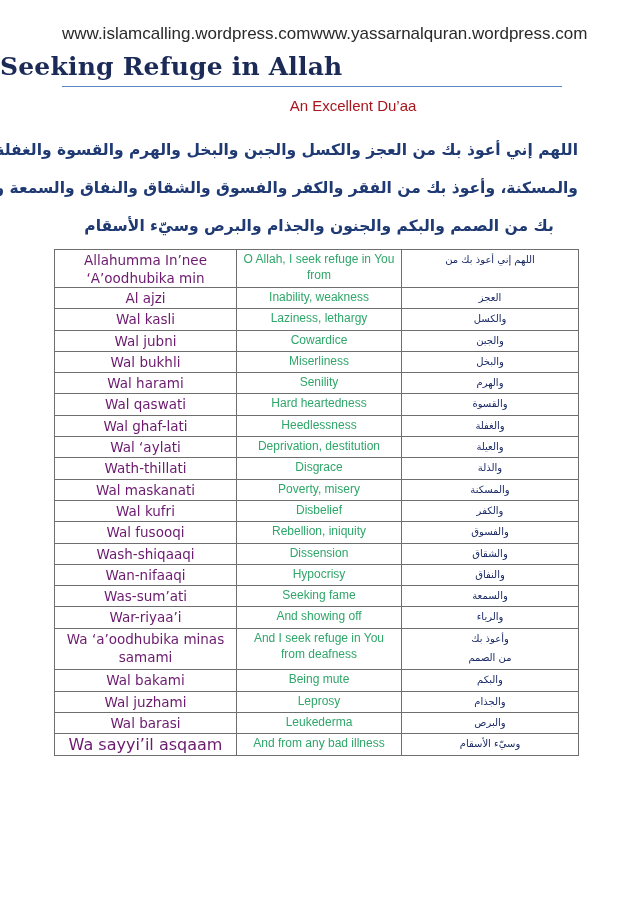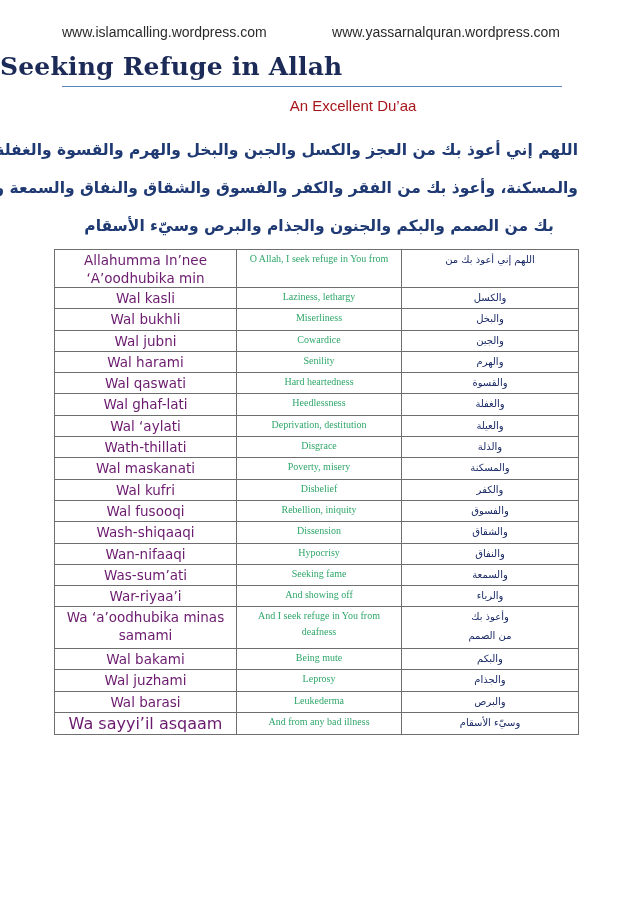--- a/index.html
+++ b/index.html
@@ -15,21 +15,21 @@
       font-family: "Liberation Sans", "DejaVu Sans", sans-serif;
     }
     .header-links {
       position: absolute;
       top: 24px;
       left: 62px;
       right: 78px;
       display: flex;
       justify-content: space-between;
       font-family: "Liberation Sans", sans-serif;
-      font-size: 14px;
+      font-size: 17px;
       color: #2a2a2a;
     }
     .page-title {
       position: absolute;
       top: 52px;
       left: 0;
       width: 638px;
       text-align: left;
       font-family: "DejaVu Serif", "Liberation Serif", serif;
       font-weight: bold;
@@ -100,22 +100,22 @@
       line-height: 18px;
       color: #6b1a6e;
       padding-top: 1px !important;
     }
     .translit.last {
       font-size: 16px;
       line-height: 20px;
       margin-top: 30px;
     }
     .meaning {
-      font-family: Liberation Serif, serif;
-      font-size: 10px;
+      font-family: Liberation Sans, sans-serif;
+      font-size: 12px;
       line-height: 16px;
       color: #2fa66a;
       padding-top: 1px !important;
     }
     .arabic-cell {
       direction: rtl;
       text-align: center;
       font-family: "DejaVu Sans", sans-serif;
       font-size: 10px;
       line-height: 19px;
@@ -149,38 +149,45 @@
   </colgroup>
   <tbody id="dua-tbody">
       <tr class="row-first">
         <td class="translit">Allahumma In’nee ‘A’oodhubika min</td>
         <td class="meaning">O Allah, I seek refuge in You from</td>
         <td class="arabic-cell">
           <span>اللهم إني أعوذ بك من</span>
         </td>
       </tr>
       <tr class="row-single">
+        <td class="translit">Al ajzi</td>
+        <td class="meaning">Inability, weakness</td>
+        <td class="arabic-cell">
+          <span>العجز</span>
+        </td>
+      </tr>
+      <tr class="row-single">
         <td class="translit">Wal kasli</td>
         <td class="meaning">Laziness, lethargy</td>
         <td class="arabic-cell">
           <span>والكسل</span>
         </td>
       </tr>
       <tr class="row-single">
+        <td class="translit">Wal jubni</td>
+        <td class="meaning">Cowardice</td>
+        <td class="arabic-cell">
+          <span>والجبن</span>
+        </td>
+      </tr>
+      <tr class="row-single">
         <td class="translit">Wal bukhli</td>
         <td class="meaning">Miserliness</td>
         <td class="arabic-cell">
           <span>والبخل</span>
-        </td>
-      </tr>
-      <tr class="row-single">
-        <td class="translit">Wal jubni</td>
-        <td class="meaning">Cowardice</td>
-        <td class="arabic-cell">
-          <span>والجبن</span>
         </td>
       </tr>
       <tr class="row-single">
         <td class="translit">Wal harami</td>
         <td class="meaning">Senility</td>
         <td class="arabic-cell">
           <span>والهرم</span>
         </td>
       </tr>
       <tr class="row-single">

